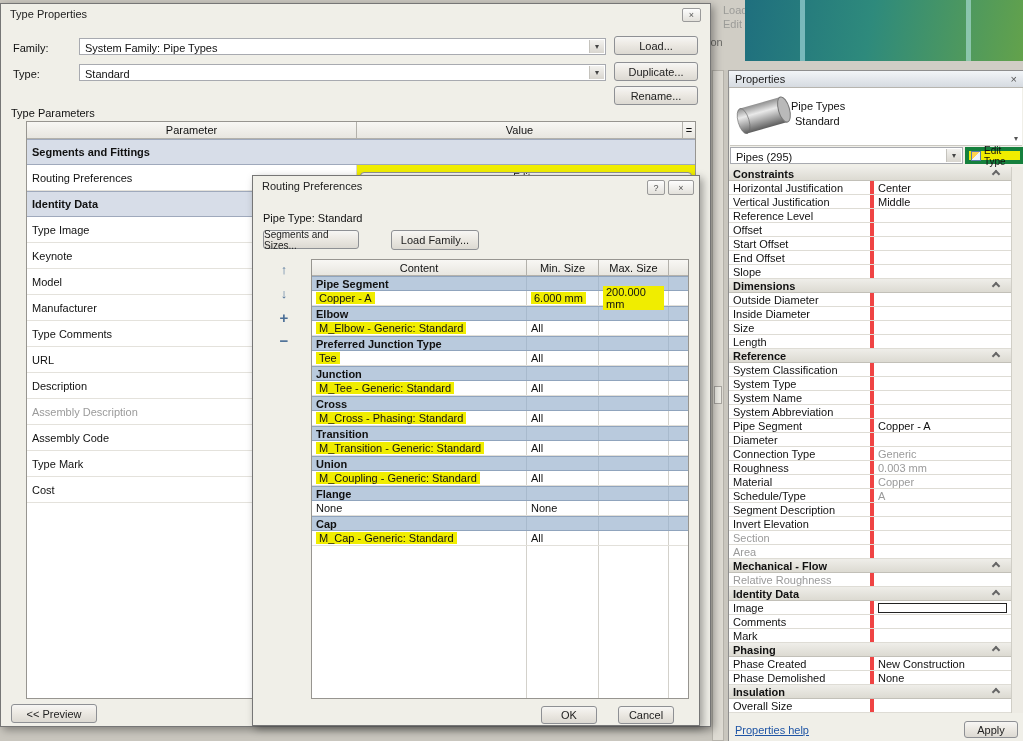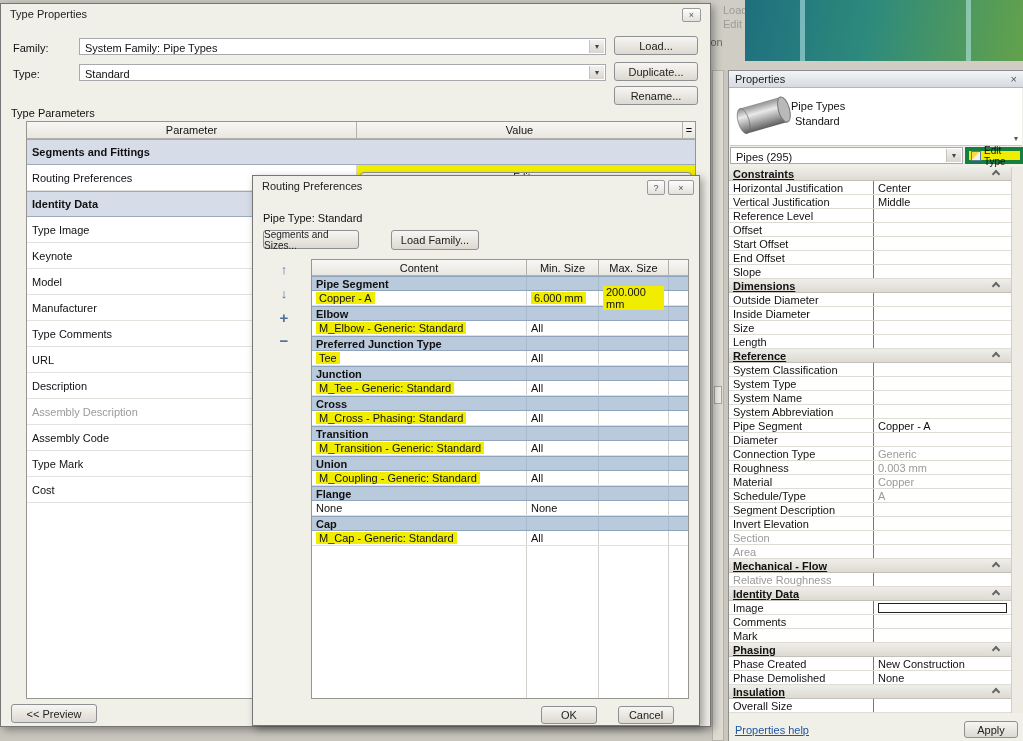--- a/index.html
+++ b/index.html
@@ -66,23 +66,23 @@
   
   .palette{position:absolute;left:728px;top:70px;width:295px;height:671px;background:#f0efe8;border-left:1px solid #8e8e8e;border-top:1px solid #8e8e8e;z-index:3;}
   .pal-title{position:absolute;left:0;right:0;top:0;height:17px;background:linear-gradient(#f2f5f8,#d6dbe1);border-bottom:1px solid #b7b5af;display:flex;align-items:center;padding:0 6px;}
   .pal-title .t{flex:1;color:#222;}
   .pal-preview{position:absolute;left:1px;right:1px;top:17px;height:58px;background:#fff;border-bottom:1px solid #c9c7c0;}
   .pal-sel{position:absolute;left:0;right:0;top:76px;height:18px;}
   .edit-type{position:absolute;left:236px;top:0;width:59px;height:17px;display:flex;align-items:center;gap:3px;background:#f0ed00;border:4px solid #15803d;padding:0 2px;font-size:10px;}
   .et-icon{width:10px;height:10px;border:1px solid #5b79a8;background:linear-gradient(135deg,#ffd34d 50%,#eef3fa 50%);flex:none;}
   .pgrid{position:absolute;left:0;top:96px;width:282px;}
   .p-row{display:flex;height:14px;border-bottom:1px solid #dedcd5;background:#fff;}
-  .p-row .pl{width:145px;padding:0 4px;border-right:1px solid #ef4444;display:flex;align-items:center;white-space:nowrap;overflow:hidden;}
+  .p-row .pl{width:145px;padding:0 4px;border-right:4px solid #ef4444;display:flex;align-items:center;white-space:nowrap;overflow:hidden;}
   .p-row .pv{flex:1;padding:0 4px;display:flex;align-items:center;white-space:nowrap;overflow:hidden;}
-  .p-row.group{background:linear-gradient(#efeee9,#dcdad2);font-weight:bold;border-bottom:1px solid #c2c0b8;text-decoration:underline;}
+  .p-row.group{background:linear-gradient(#efeee9,#dcdad2);font-weight:bold;border-bottom:1px solid #c2c0b8;}
   .p-row.group .pl{width:100%;border-right:none;}
   .p-row .chev{display:none;}
   .p-row.group .chev{display:block;margin-left:auto;margin-right:8px;width:6px;height:6px;border-left:2px solid #666;border-top:2px solid #666;transform:rotate(45deg);}
   .p-row .gray{color:#9a9a9a;}
   .p-row .pl.gray{color:#9a9a9a;}
   .p-row .imgbox{display:none;}
   .p-row.imgrow .imgbox{display:block;flex:1;height:10px;border:1px solid #222;background:#fff;}
   .pgutter{position:absolute;left:282px;top:96px;width:13px;height:546px;background:#edebe4;border-left:1px solid #d0cec6;}
   .pal-help{position:absolute;left:6px;bottom:5px;color:#1f55a5;text-decoration:underline;}
 </style>

